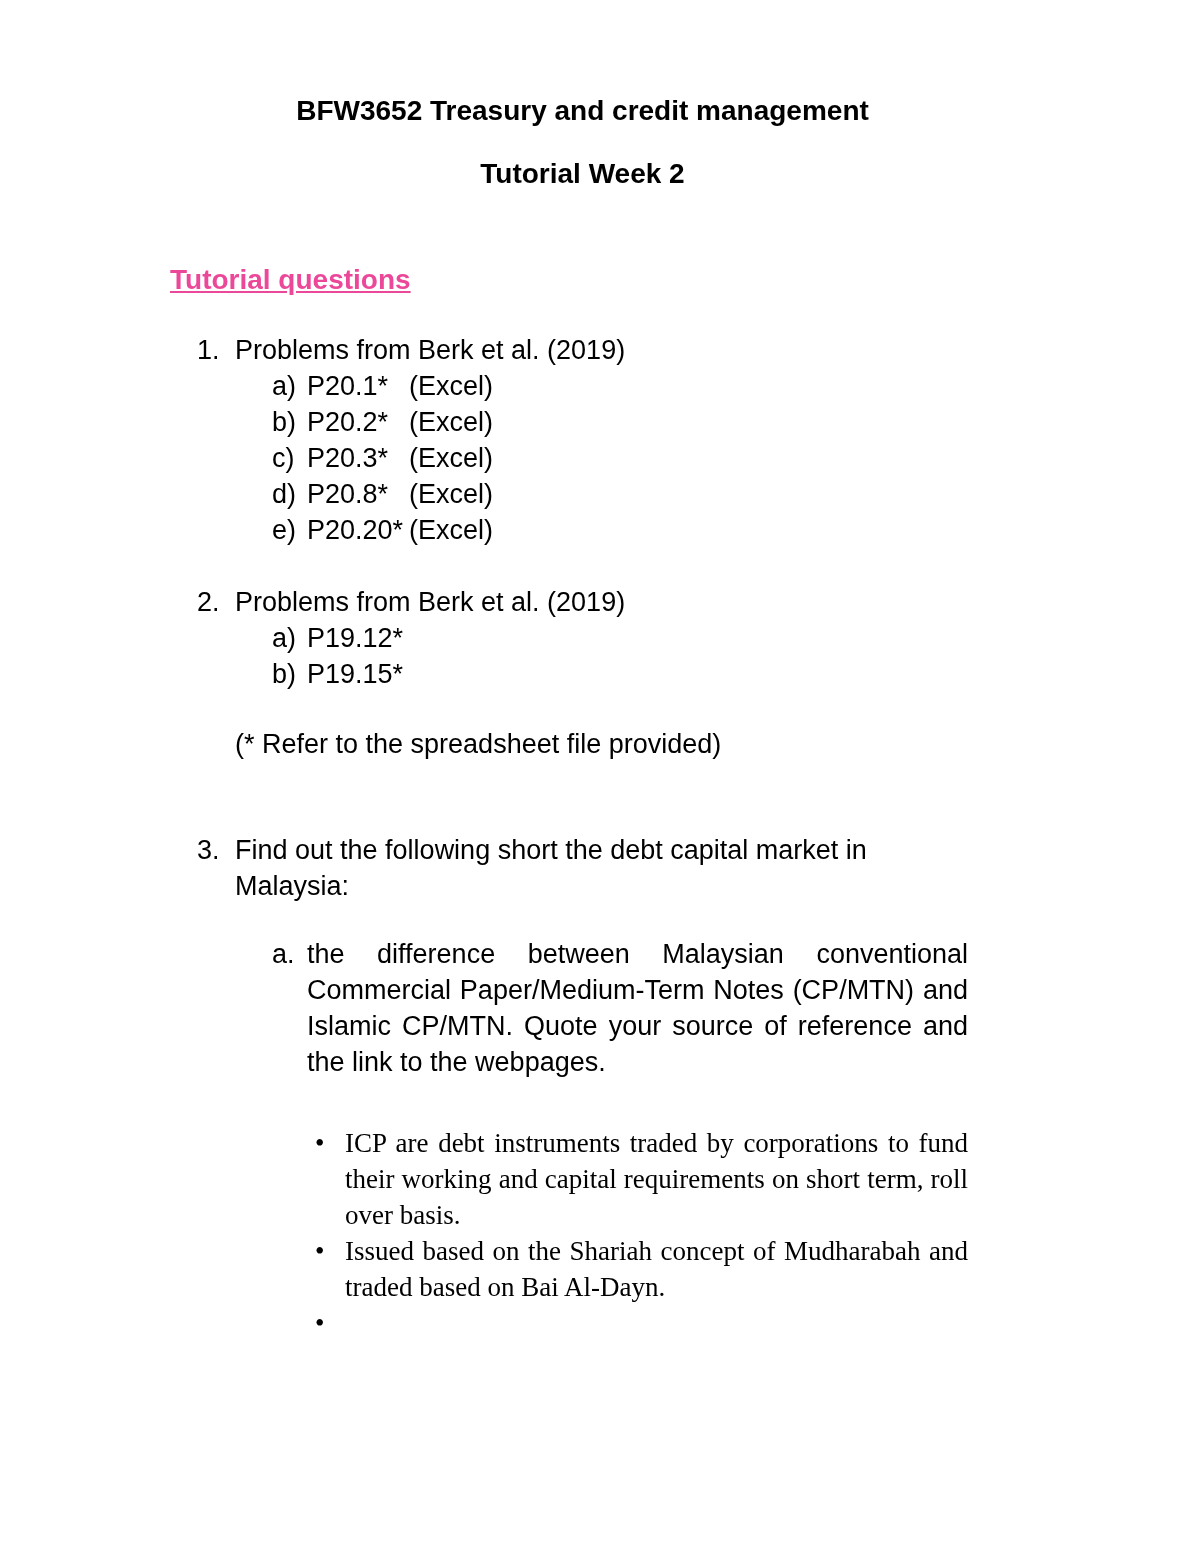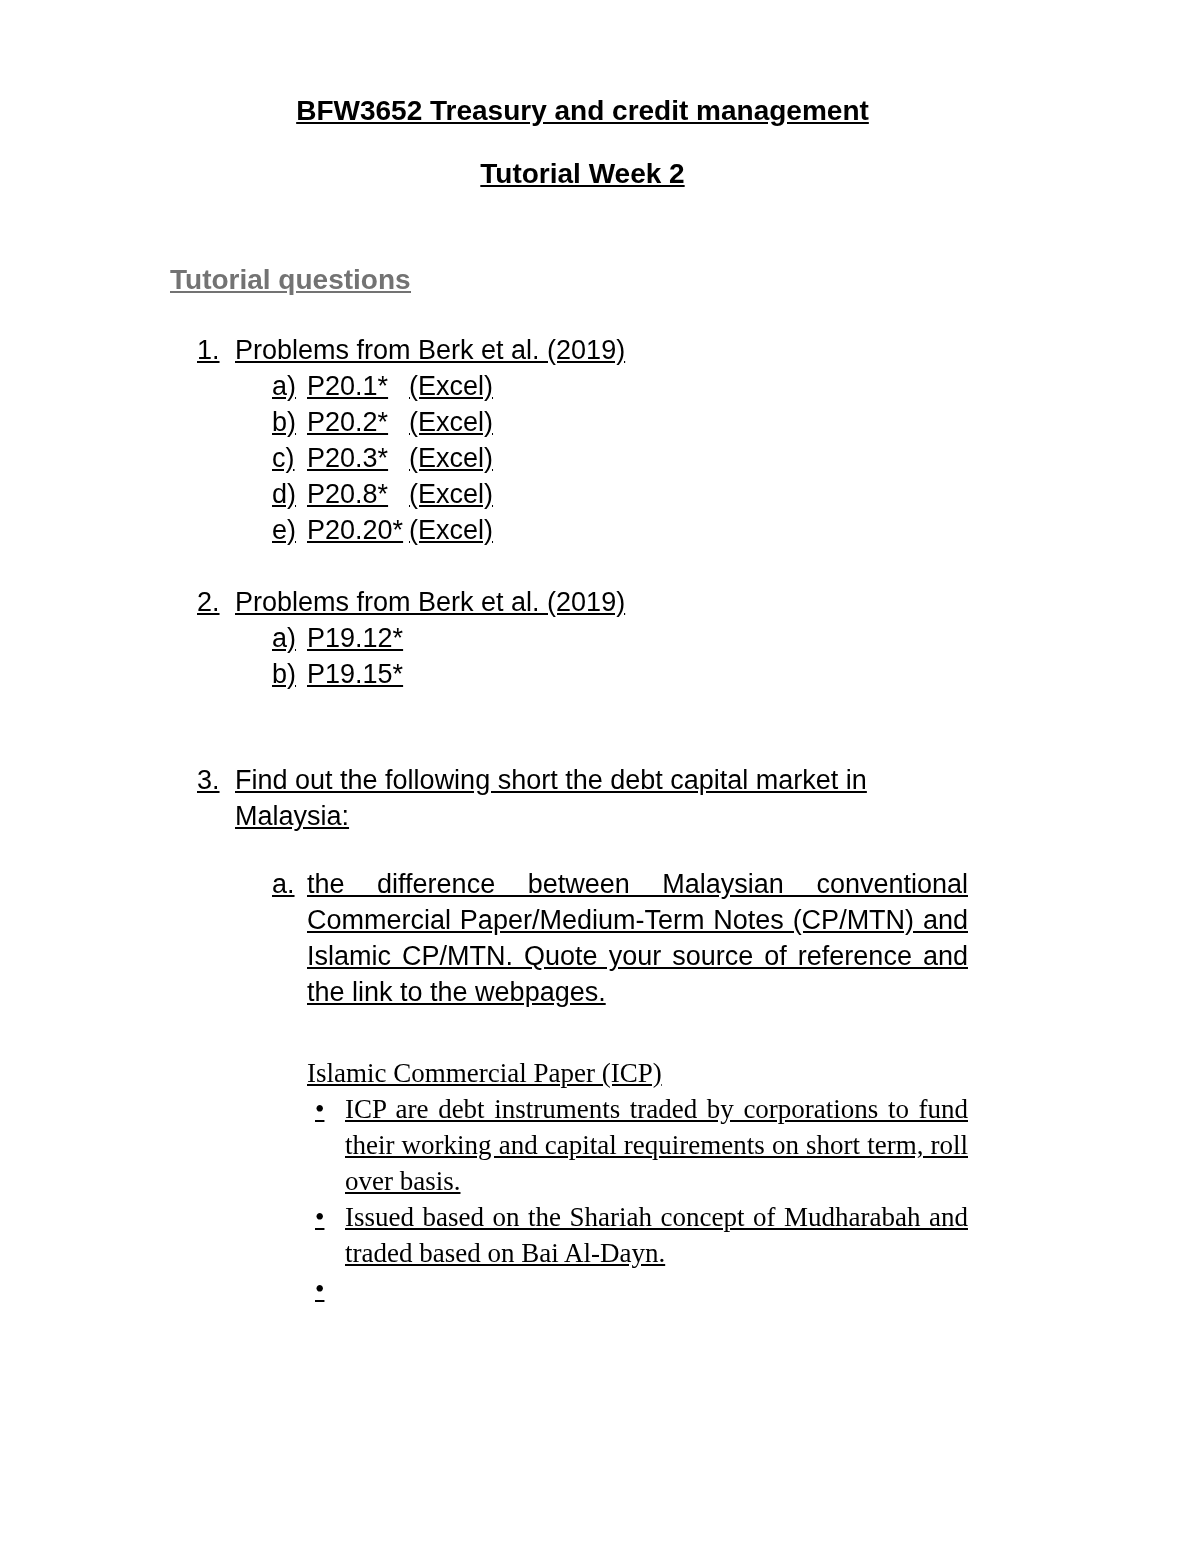--- a/index.html
+++ b/index.html
@@ -8,21 +8,20 @@
     width: 996px;
     height: 1553px;
     background: #ffffff;
     color: #000000;
     font-family: "Liberation Sans", sans-serif;
     font-size: 27px;
     line-height: 36px;
     padding: 93px 130px 0 95px;
     overflow: hidden;
     margin: 0 auto;
-    text-decoration: underline;
   }
   .title-block { text-align: center; }
   .title-line {
     font-weight: bold;
     font-size: 28px;
     line-height: 36px;
     margin-bottom: 27px;
   }
   .section-heading {
     font-size: 28px;
@@ -57,21 +56,21 @@
 </head>
 <body>
 
 <div class="page">
 
   <div class="title-block">
     <div class="title-line">BFW3652 Treasury and credit management</div>
     <div class="title-line">Tutorial Week 2</div>
   </div>
 
-  <div class="section-heading" style="color: #737373;">Tutorial questions</div>
+  <div class="section-heading" style="color: #ec4899;">Tutorial questions</div>
 
   <div class="qrow">
     <span class="qnum">1.</span>
     <div class="qbody">
       <div>Problems from Berk et al. (2019)</div>
     </div>
   </div>
   <div class="sub-row">
     <span class="sub-label">a)</span>
     <span class="sub-code">P20.1*</span>
@@ -106,33 +105,33 @@
   </div>
   <div class="sub-row">
     <span class="sub-label">a)</span>
     <span class="sub-code">P19.12*</span>
   </div>
   <div class="sub-row">
     <span class="sub-label">b)</span>
     <span class="sub-code">P19.15*</span>
   </div>
 
+  <div class="note-line">(* Refer to the spreadsheet file provided)</div>
 
   <div class="qrow q3-block">
     <span class="qnum">3.</span>
     <div class="qbody">Find out the following short the debt capital market in Malaysia:</div>
   </div>
 
   <div class="para-a">
     <span class="para-a-label">a.</span>
     <div class="para-a-text">the difference between Malaysian conventional Commercial Paper/Medium-Term Notes (CP/MTN) and Islamic CP/MTN. Quote your source of reference and the link to the webpages.</div>
   </div>
 
   <div class="serif-block">
-    <div class="serif-heading">Islamic Commercial Paper (ICP)</div>
     <div class="bullet-row">
       <span class="bullet-glyph">•</span>
       <div class="bullet-text">ICP are debt instruments traded by corporations to fund their working and capital requirements on short term, roll over basis.</div>
     </div>
     <div class="bullet-row">
       <span class="bullet-glyph">•</span>
       <div class="bullet-text">Issued based on the Shariah concept of Mudharabah and traded based on Bai Al-Dayn.</div>
     </div>
     <div class="bullet-row">
       <span class="bullet-glyph">•</span>

